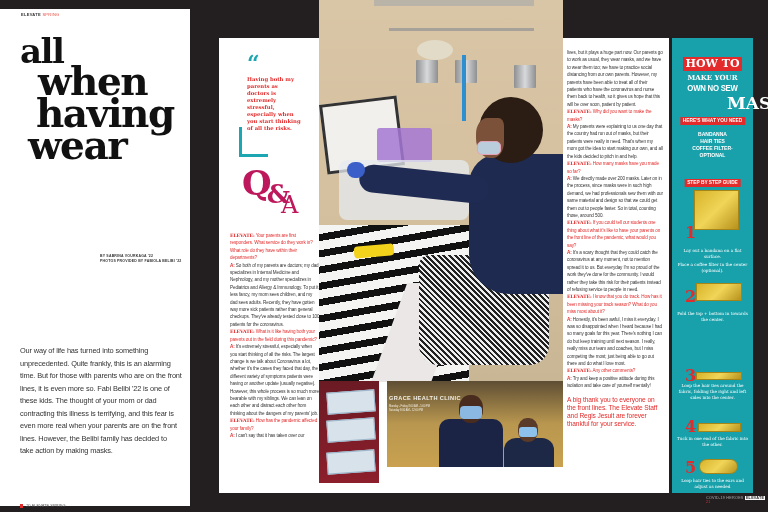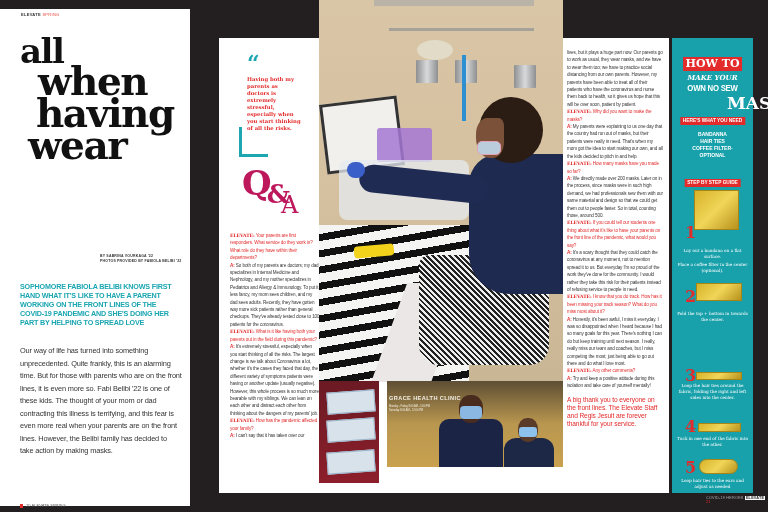--- a/index.html
+++ b/index.html
@@ -136,21 +136,21 @@
   .kid2 .m { position: absolute; left: 15px; top: 9px; width: 18px; height: 10px; background: #8cc2ec; border-radius: 3px; }
 
   
   .sidebar {
     position: absolute; left: 672px; top: 38px; width: 81px; height: 455px;
     background: #19a1ab;
   }
   .sb-label-box { position: absolute; left: 50%; transform: translateX(-50%); background: #e32b2b; color: #fff; text-align: center; white-space: nowrap; }
   .sb-how { top: 19px; padding: 1px 3px; font-family: "DejaVu Serif", serif; font-weight: bold; font-size: 11px; line-height: 12px; }
   .sb-title { position: absolute; left: 0; width: 100%; text-align: center; color: #fff; }
-  .sb-title.t1 { top: 35px; font-family: "DejaVu Serif", serif; font-weight: bold; font-size: 7px; font-style: italic; }
+  .sb-title.t1 { top: 35px; font-family: "DejaVu Serif", serif; font-weight: bold; font-size: 7px; }
   .sb-title.t2 { top: 44px; font-family: "Liberation Sans", sans-serif; font-weight: bold; font-size: 9.5px; transform: scaleX(.82); letter-spacing: -.3px; }
   .sb-title.t3 { top: 56px; font-family: "DejaVu Serif", serif; font-weight: bold; font-size: 17px; line-height: 18px; margin-left: 44px; }
   .sb-need { top: 79px; padding: 1px 3px; font-size: 4.8px; font-weight: bold; line-height: 6px; }
   .sb-supplies { position: absolute; left: 0; top: 93px; width: 100%; text-align: center; color: #fff; font-weight: bold; font-size: 5px; line-height: 7px; }
   .sb-guide { top: 141px; padding: 1px 3px; font-size: 4.8px; font-weight: bold; line-height: 6px; }
   .step-img { position: absolute; background: linear-gradient(135deg, #d8b32a, #f0d558, #b8921c); border: 1px solid #a58418; }
   .step-num { position: absolute; color: #e32b2b; font-family: "DejaVu Serif", serif; font-weight: bold; font-size: 16px; line-height: 1; }
   .step-text { position: absolute; left: 4px; width: 73px; text-align: center; color: #fff; font-family: "DejaVu Serif", serif; font-size: 4.2px; line-height: 6px; }
 
   .folio-right { position: absolute; left: 706px; top: 496px; font-size: 3.8px; color: #aaa; letter-spacing: .2px; }
@@ -171,21 +171,20 @@
     <span class="w w3">when</span>
     <span class="w w4">having</span>
     <span class="w w5">wear</span>
   </h1>
 
   <div class="byline">
     <div>BY SABRINA VOURKAGA '22</div>
     <div>PHOTOS PROVIDED BY FABIOLA BELIBI '22</div>
   </div>
 
-  <p class="dek">Sophomore Fabiola Belibi knows first hand what it's like to have a parent working on the front lines of the COVID-19 pandemic and she's doing her part by helping to spread love</p>
   <p class="lead-body">Our way of life has turned into something unprecedented. Quite frankly, this is an alarming time. But for those with parents who are on the front lines, it is even more so. Fabi Belibi '22 is one of these kids. The thought of your mom or dad contracting this illness is terrifying, and this fear is even more real when your parents are on the front lines. However, the Belibi family has decided to take action by making masks.</p>
 
   <div class="folio-bottom">
     <span class="mark"></span>
     <span>20</span>
     <span>ELEVATE</span>
     <span>SPRING</span>
   </div>
 </div>
 

